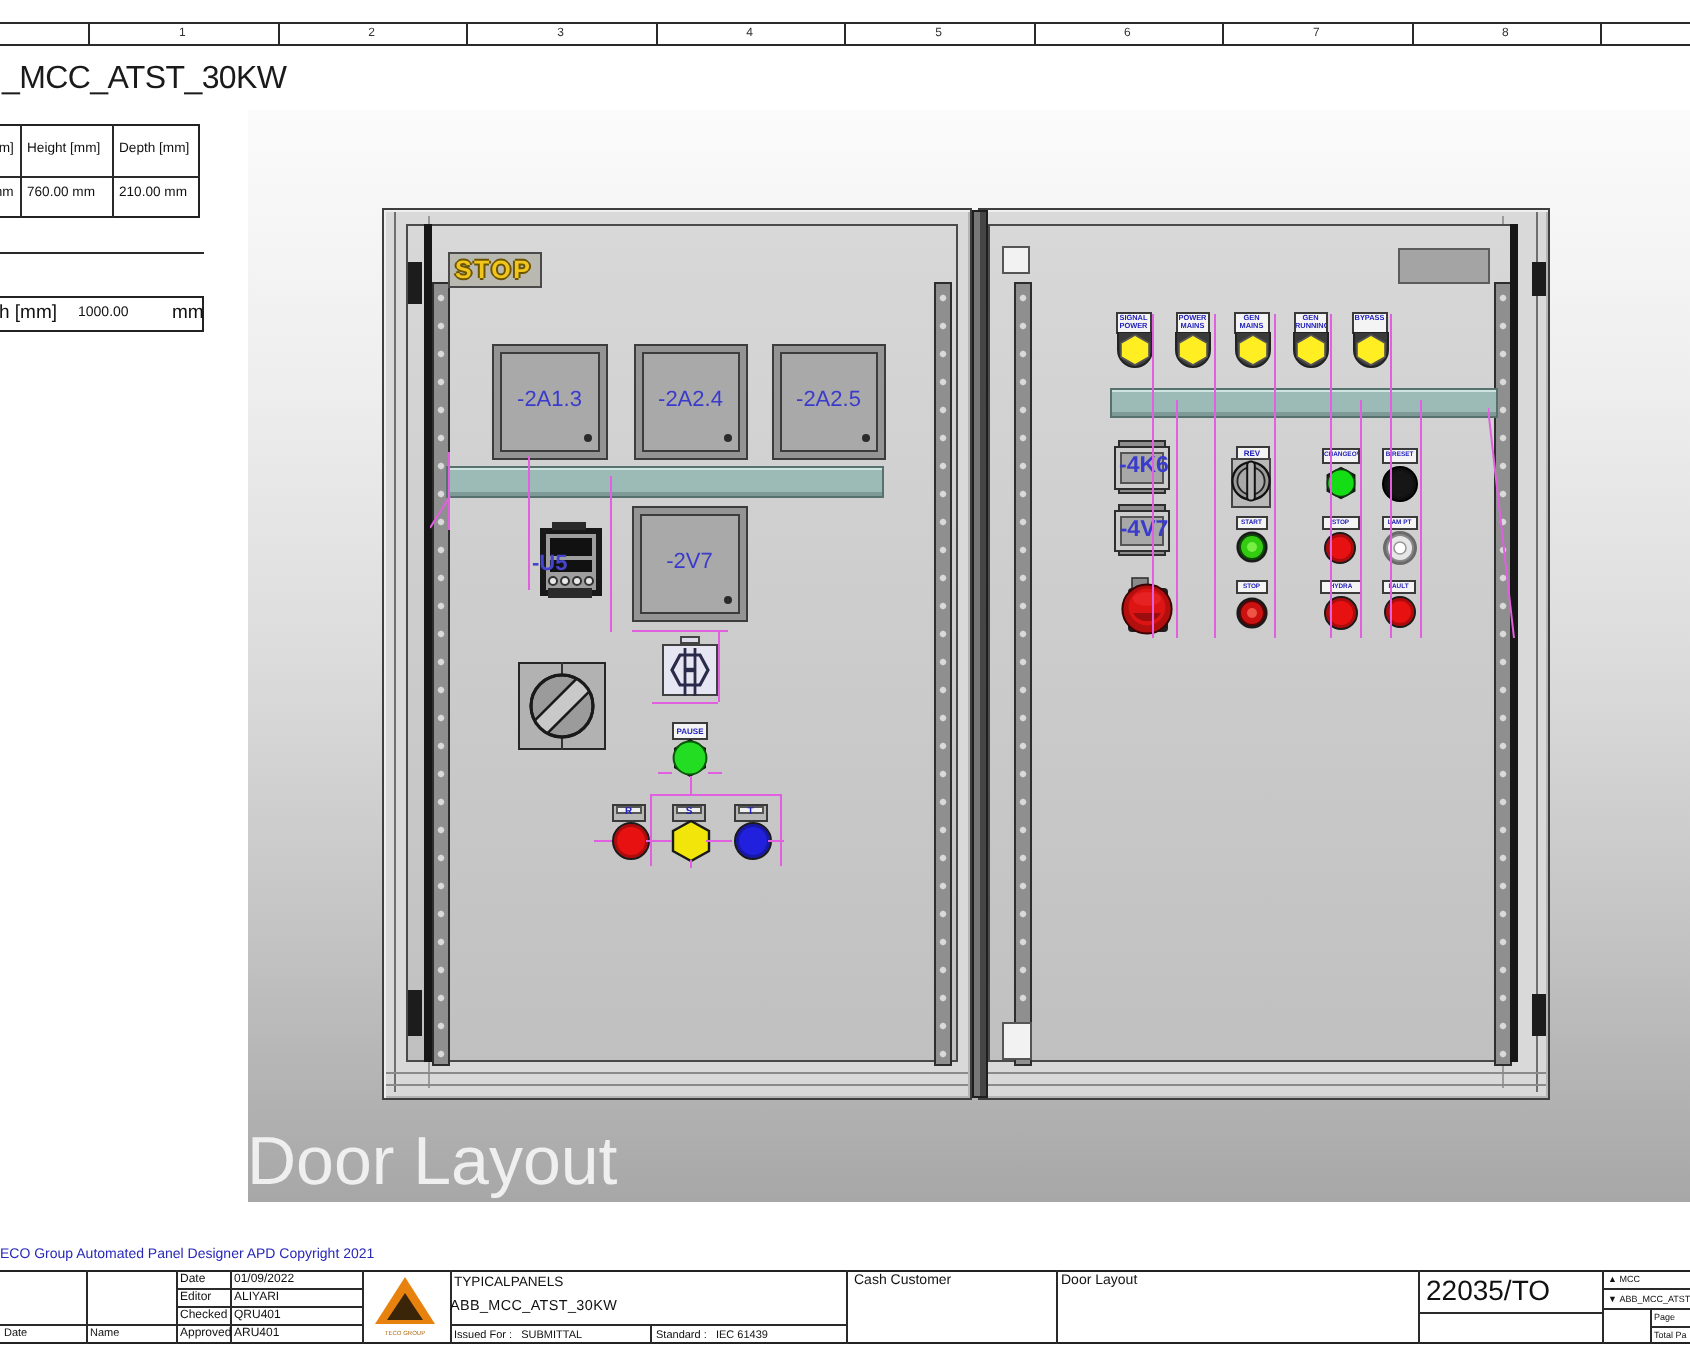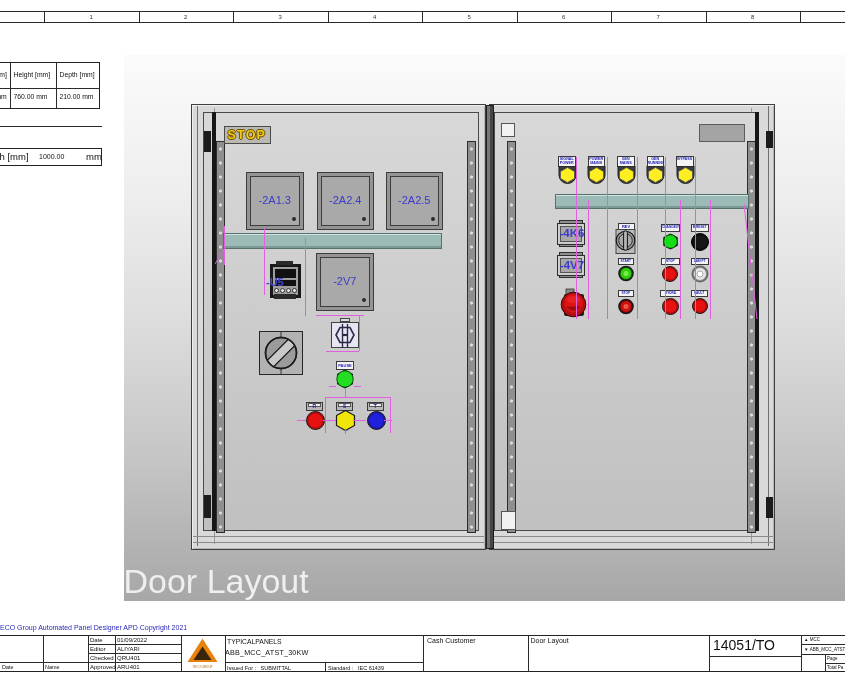--- a/index.html
+++ b/index.html
@@ -37,20 +37,21 @@
 <div class="ln" style="left:800.3px;top:11px;width:1px;height:12px;"></div>
 <div class="abs" style="left:89.5px;top:13.5px;font-size:6px;color:#333;">1</div>
 <div class="abs" style="left:184.1px;top:13.5px;font-size:6px;color:#333;">2</div>
 <div class="abs" style="left:278.6px;top:13.5px;font-size:6px;color:#333;">3</div>
 <div class="abs" style="left:373.1px;top:13.5px;font-size:6px;color:#333;">4</div>
 <div class="abs" style="left:467.6px;top:13.5px;font-size:6px;color:#333;">5</div>
 <div class="abs" style="left:562.0px;top:13.5px;font-size:6px;color:#333;">6</div>
 <div class="abs" style="left:656.5px;top:13.5px;font-size:6px;color:#333;">7</div>
 <div class="abs" style="left:751.0px;top:13.5px;font-size:6px;color:#333;">8</div>
 
+<div class="abs" style="left:1px;top:30.5px;font-size:16px;color:#1a1a1a;letter-spacing:-0.3px;">_MCC_ATST_30KW</div>
 
 <div class="abs" style="left:-45px;top:62px;width:145px;height:47px;border:1px solid #222;"></div>
 <div class="ln" style="left:10px;top:62px;width:1px;height:47px;"></div>
 <div class="ln" style="left:56px;top:62px;width:1px;height:47px;"></div>
 <div class="ln" style="left:-45px;top:88px;width:145px;height:1px;"></div>
 <div class="abs" style="left:-27.5px;top:71px;font-size:6.8px;color:#111;">Width [mm]</div>
 <div class="abs" style="left:13.5px;top:71px;font-size:6.8px;color:#111;">Height [mm]</div>
 <div class="abs" style="left:59.5px;top:71px;font-size:6.8px;color:#111;">Depth [mm]</div>
 <div class="abs" style="left:-31px;top:93px;font-size:6.8px;color:#111;">1000.00 mm</div>
 <div class="abs" style="left:13.5px;top:93px;font-size:6.8px;color:#111;">760.00 mm</div>
@@ -370,21 +371,21 @@
     </svg>
 <div class="abs" style="left:227px;top:637.5px;font-size:6.8px;color:#111;">TYPICALPANELS</div>
 <div class="abs" style="left:225px;top:648px;font-size:7.2px;color:#111;letter-spacing:0.2px;">ABB_MCC_ATST_30KW</div>
 <div class="ln" style="left:224.5px;top:661.5px;width:198.5px;height:1px;"></div>
 <div class="ln" style="left:324.5px;top:661.5px;width:1px;height:10.5px;"></div>
 <div class="abs" style="left:227px;top:664.5px;font-size:5.5px;color:#111;">Issued For :&nbsp;&nbsp;&nbsp;SUBMITTAL</div>
 <div class="abs" style="left:328px;top:664.5px;font-size:5.5px;color:#111;">Standard :&nbsp;&nbsp;&nbsp;IEC 61439</div>
 <div class="abs" style="left:427px;top:637px;font-size:7px;color:#111;">Cash Customer</div>
 <div class="abs" style="left:530.5px;top:637px;font-size:7px;color:#111;">Door Layout</div>
 
-<div class="abs" style="left:713px;top:636.5px;font-size:14px;color:#111;">14051/TO</div>
+<div class="abs" style="left:713px;top:636.5px;font-size:14px;color:#111;">22035/TO</div>
 <div class="ln" style="left:708.5px;top:655.5px;width:92.5px;height:1px;"></div>
 <div class="ln" style="left:801px;top:643.5px;width:44px;height:1px;"></div>
 <div class="ln" style="left:801px;top:653.5px;width:44px;height:1px;"></div>
 <div class="abs" style="left:804px;top:637px;font-size:4.5px;color:#111;">▲&nbsp;MCC</div>
 <div class="abs" style="left:804px;top:646.5px;font-size:4.5px;color:#111;">▼&nbsp;ABB_MCC_ATST</div>
 <div class="ln" style="left:824.5px;top:653.5px;width:1px;height:18.5px;"></div>
 <div class="ln" style="left:824.5px;top:662.5px;width:20.5px;height:1px;"></div>
 <div class="abs" style="left:827px;top:656px;font-size:4.5px;color:#111;">Page</div>
 <div class="abs" style="left:827px;top:665px;font-size:4.5px;color:#111;">Total Pa</div>
 </div>

